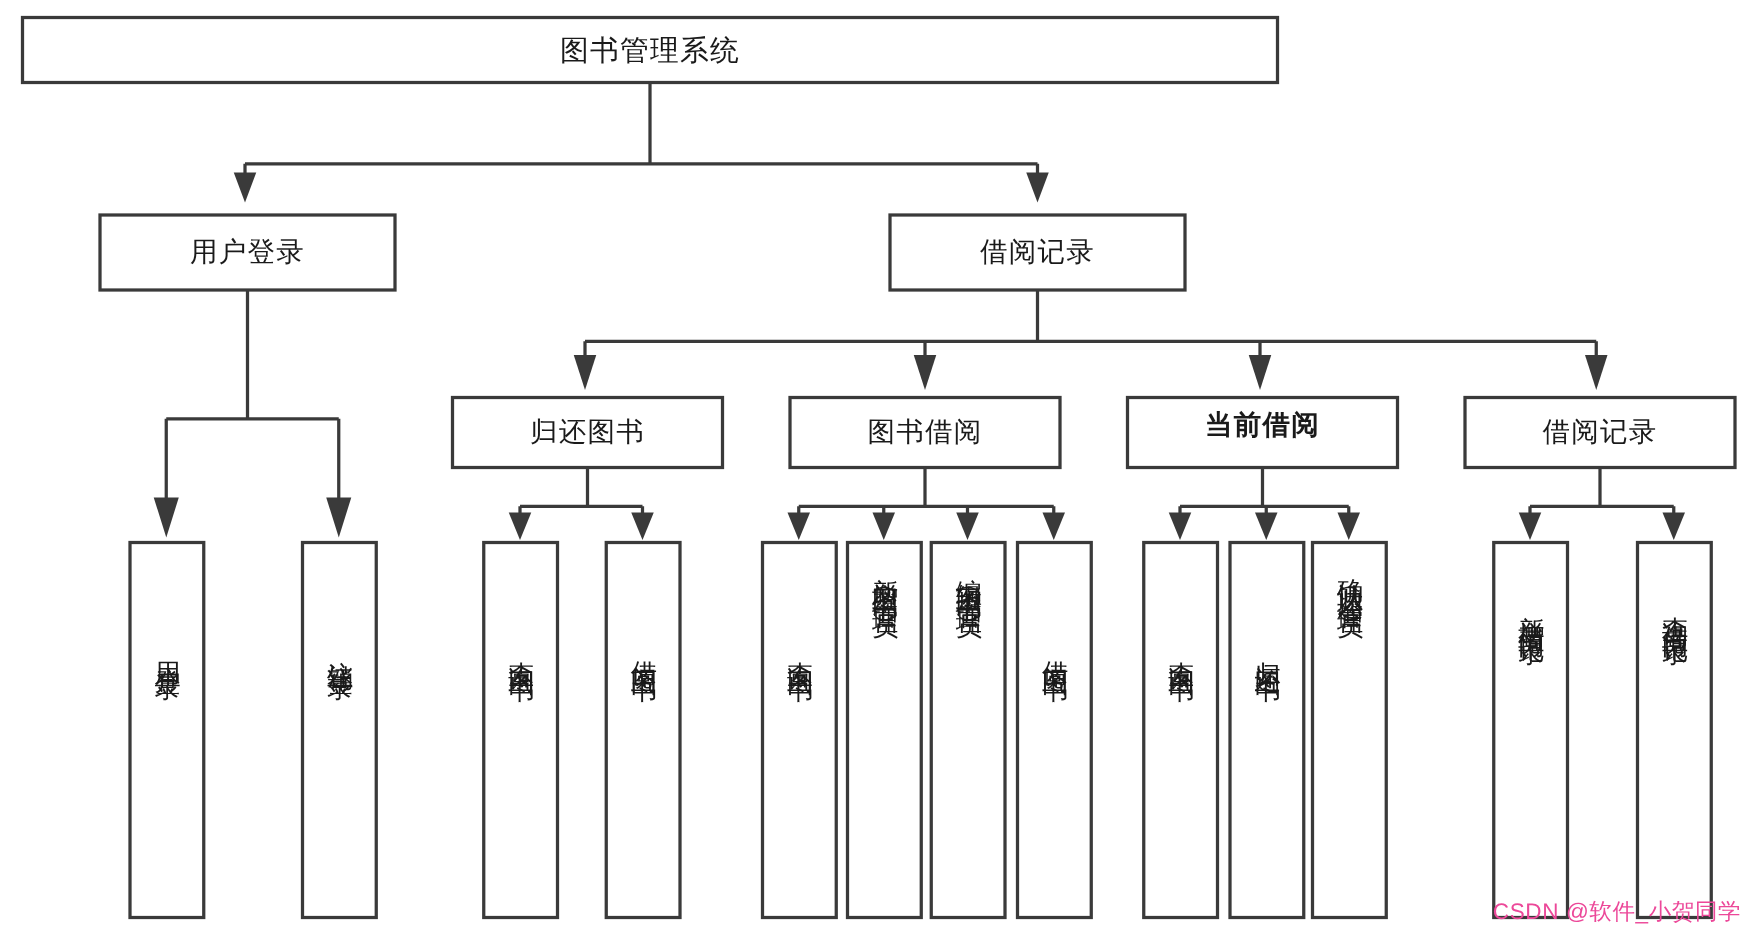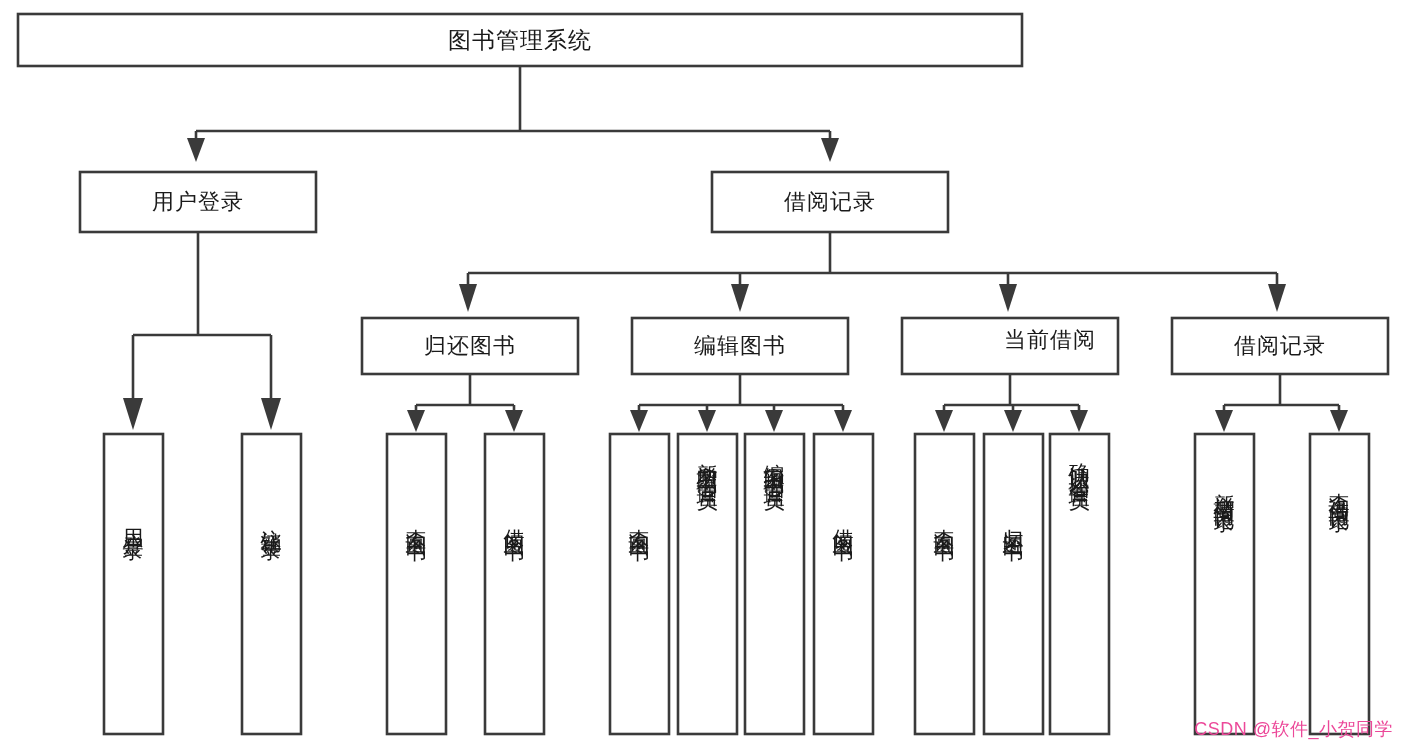--- a/index.html
+++ b/index.html
@@ -190,23 +190,23 @@
     <span class="hlabel-text">用户登录</span>
   </div>
   <div class="hlabel-wrap" style="left:712px; top:172px; width:236px; height:60px;">
     <span class="hlabel-text">借阅记录</span>
   </div>
 
   <div class="hlabel-wrap" style="left:362px; top:318px; width:216px; height:56px;">
     <span class="hlabel-text">归还图书</span>
   </div>
   <div class="hlabel-wrap" style="left:632px; top:318px; width:216px; height:56px;">
-    <span class="hlabel-text">编辑图书</span>
-  </div>
-  <div class="hlabel-wrap" style="left:942px; top:318px; width:216px; height:44px;">
+    <span class="hlabel-text">图书借阅</span>
+  </div>
+  <div class="hlabel-wrap" style="left:902px; top:318px; width:216px; height:44px;font-weight:bold;">
     <span class="hlabel-text">当前借阅</span>
   </div>
   <div class="hlabel-wrap" style="left:1172px; top:318px; width:216px; height:56px;text-align:center;">
     <span class="hlabel-text">借阅记录</span>
   </div>
 
   <div class="vlabel-wrap" style="left:104px; top:434px; width:59px; height:300px; padding-top:78px;">
     <span class="vlabel-text">用户登录</span>
   </div>
   <div class="vlabel-wrap" style="left:242px; top:434px; width:59px; height:300px; padding-top:78px;">

